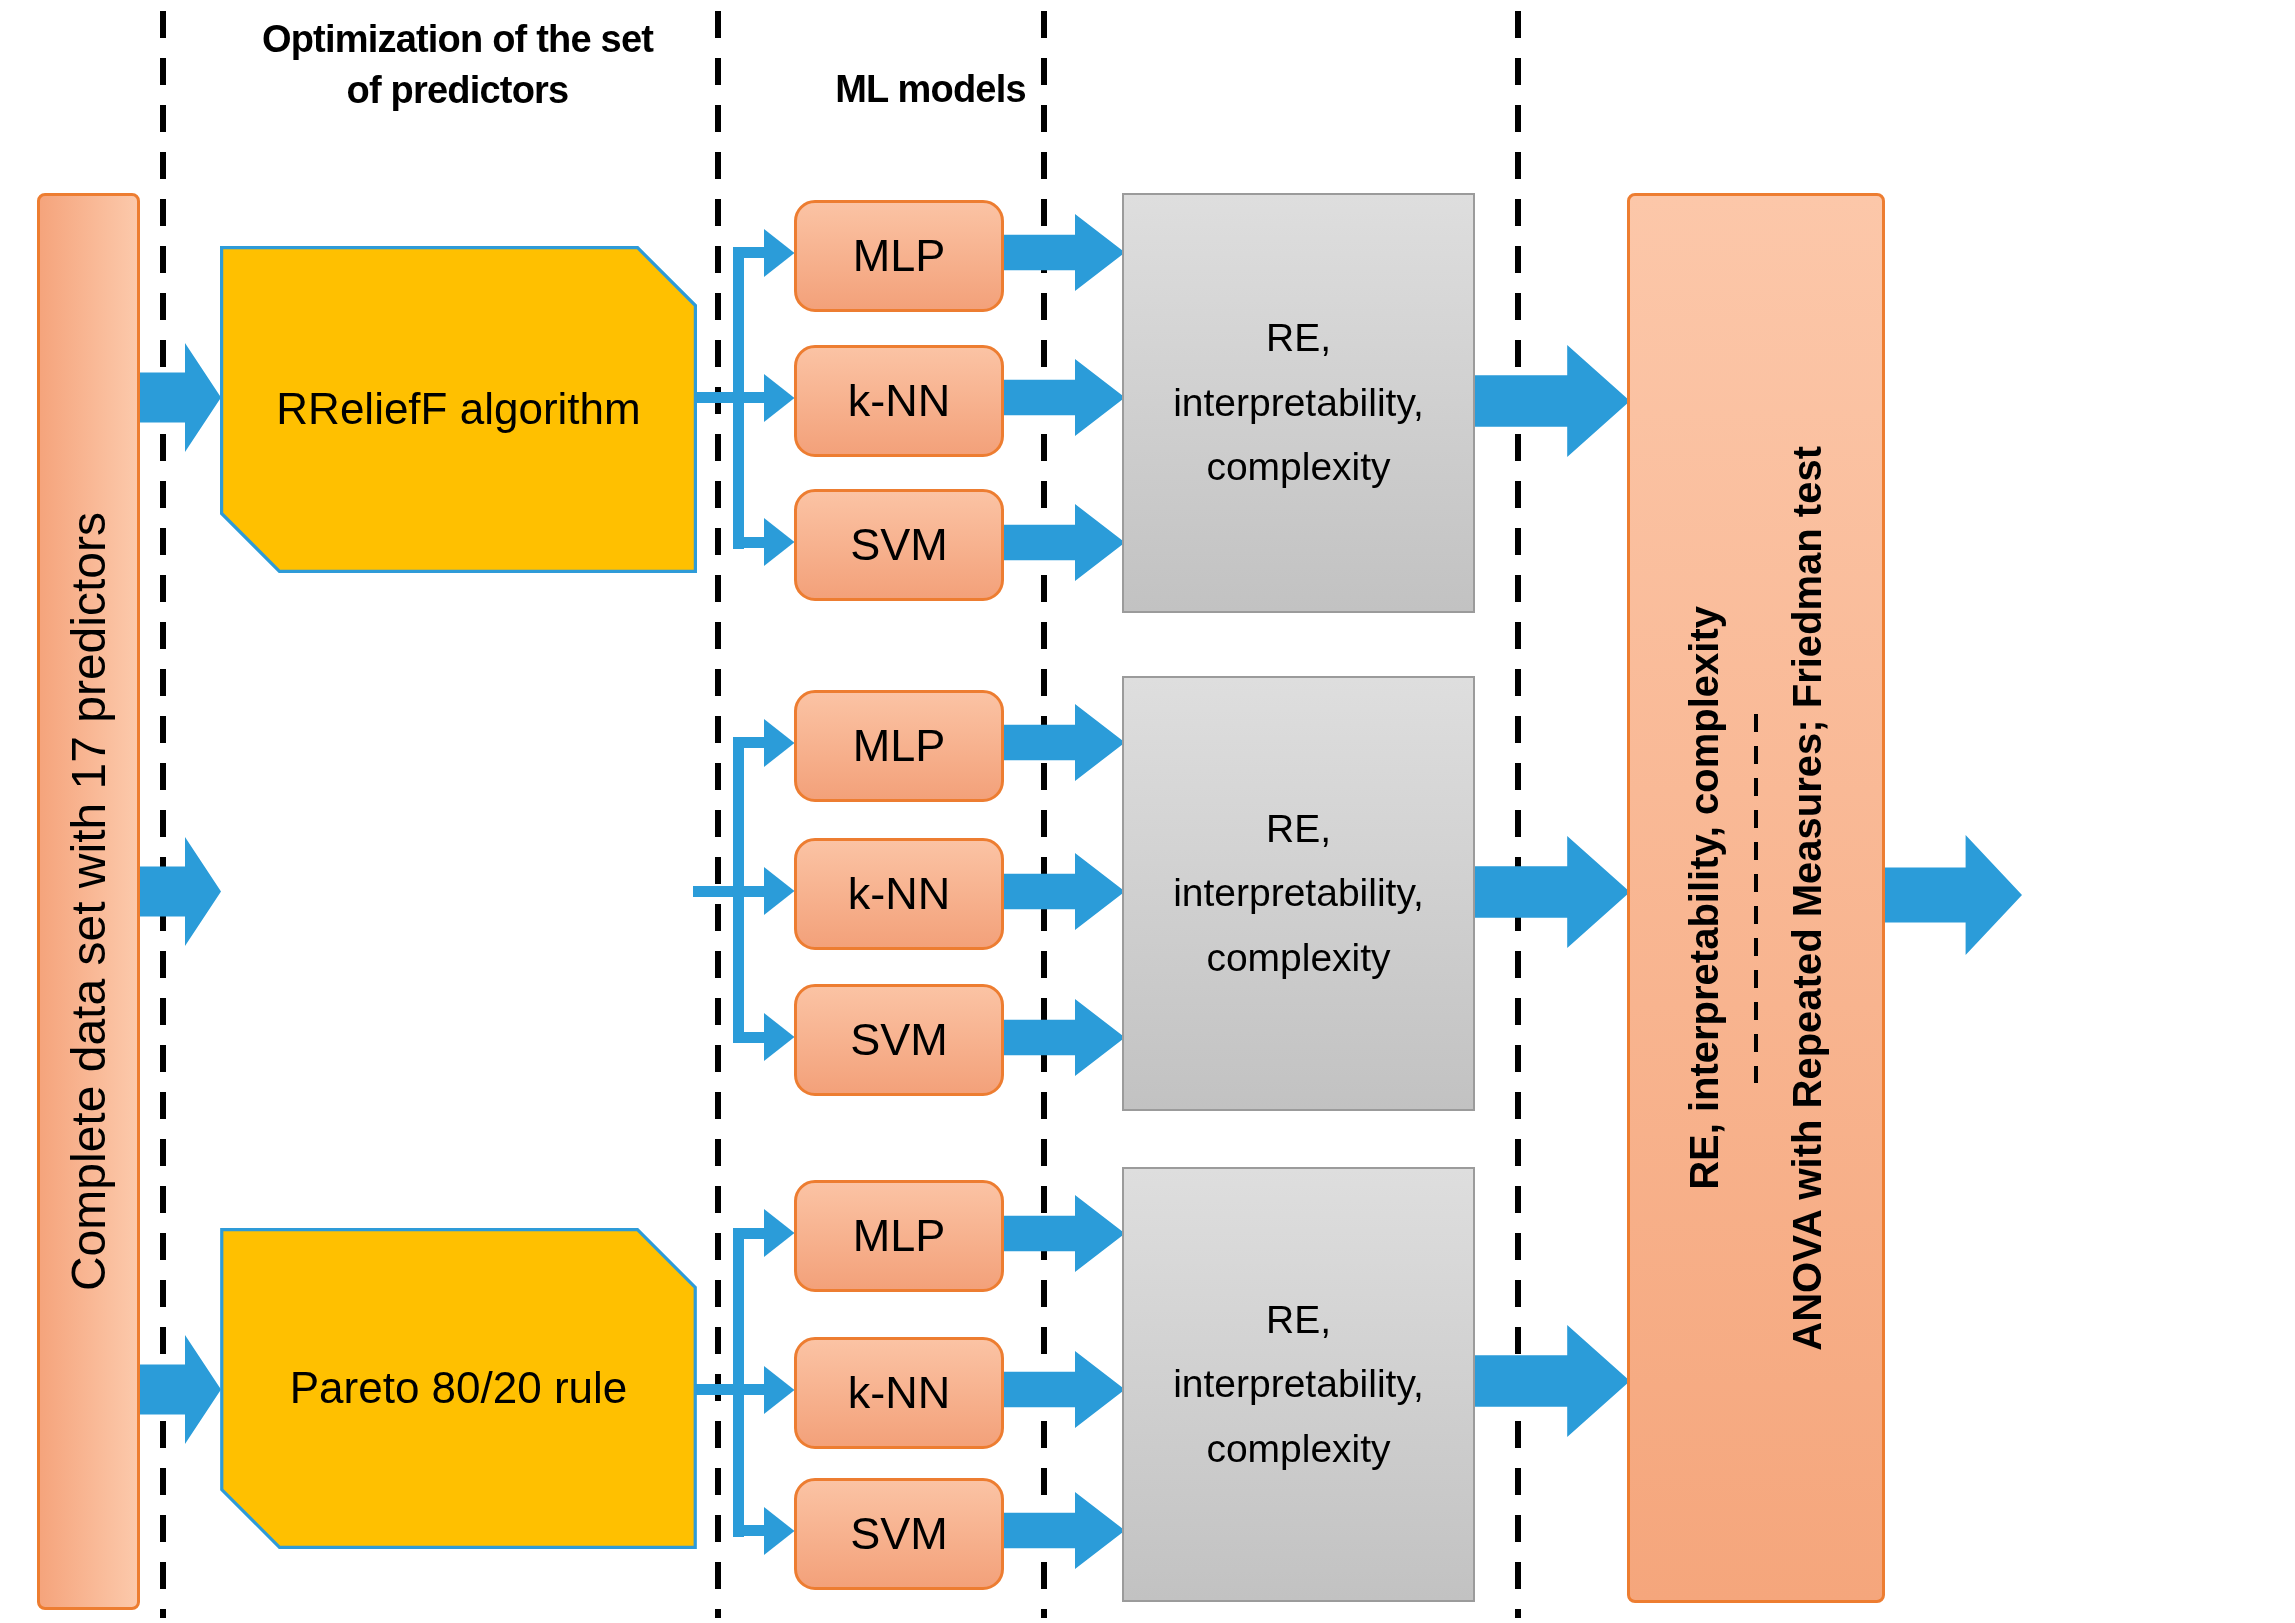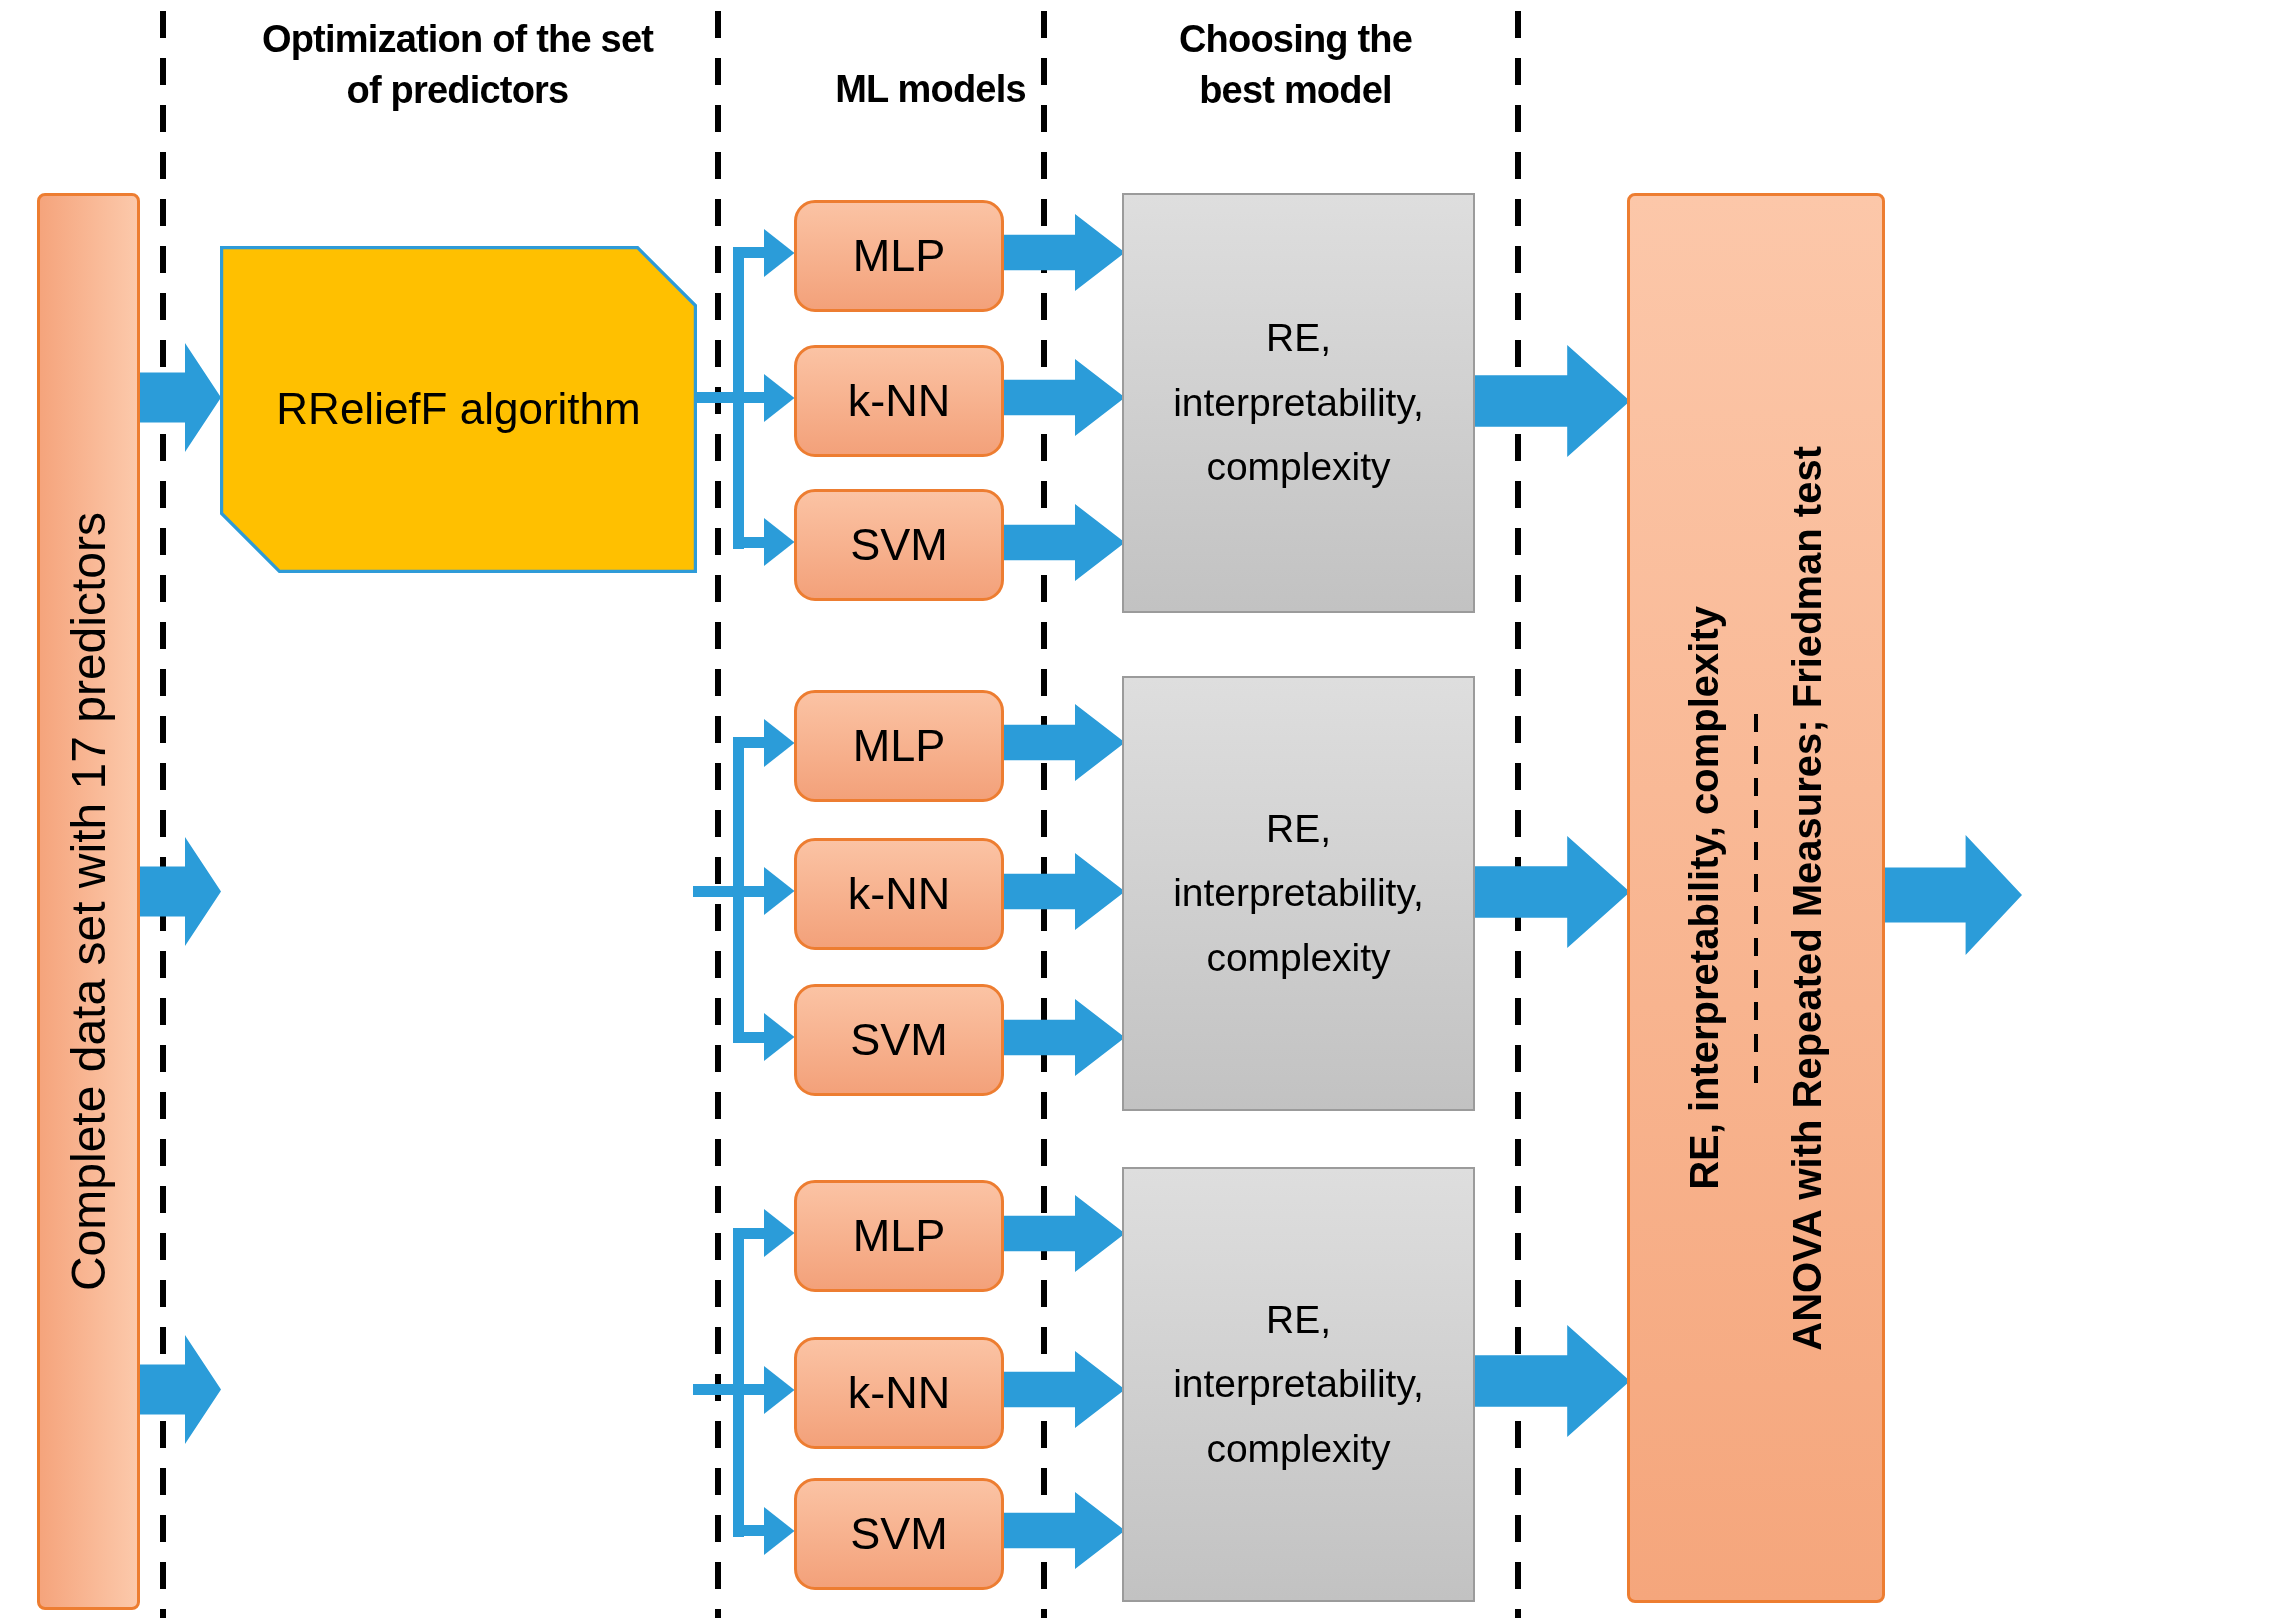--- a/index.html
+++ b/index.html
@@ -63,32 +63,36 @@
 <div class="canvas">
 
   <div class="vdash" style="left:160px"></div>
   <div class="vdash" style="left:715px"></div>
   <div class="vdash" style="left:1041px"></div>
   <div class="vdash" style="left:1515px"></div>
 
   <div class="hdr" style="left:217px;top:14.4px;width:481px">Optimization of the set
 of predictors</div>
   <div class="hdr" style="left:786px;top:64px;width:289px">ML models</div>
-  <div class="hdr" style="left:1115px;top:14.4px;width:361px">Choosing the
-best model</div>
 
   <div class="peach-bar bar-input" style="left:37px;top:193px;width:97px;height:1411px">
     <span class="vtext input-label">Complete data set with 17 predictors</span>
   </div>
 
   <div class="selector" style="left:220px;top:246px;width:477px;height:327px">
     <svg width="477" height="327" viewBox="0 0 594 407">
       <polygon points="2,2 520,2 592,74 592,405 74,405 2,333" fill="#FFC000" stroke="#2E9BD8" stroke-width="4"></polygon>
     </svg>
     <div class="lbl">RReliefF algorithm</div>
+  </div>
+  <div class="selector" style="left:220px;top:1228px;width:477px;height:321px">
+    <svg width="477" height="321" viewBox="0 0 594 400">
+      <polygon points="2,2 520,2 592,74 592,398 74,398 2,326" fill="#FFC000" stroke="#2E9BD8" stroke-width="4"></polygon>
+    </svg>
+    <div class="lbl">Pareto 80/20 rule</div>
   </div>
 
   <div class="model" style="top:200px">MLP</div>
   <div class="model" style="top:345px">k-NN</div>
   <div class="model" style="top:489px">SVM</div>
   <div class="model" style="top:690px">MLP</div>
   <div class="model" style="top:838px">k-NN</div>
   <div class="model" style="top:984px">SVM</div>
   <div class="model" style="top:1180px">MLP</div>
   <div class="model" style="top:1337px">k-NN</div>

